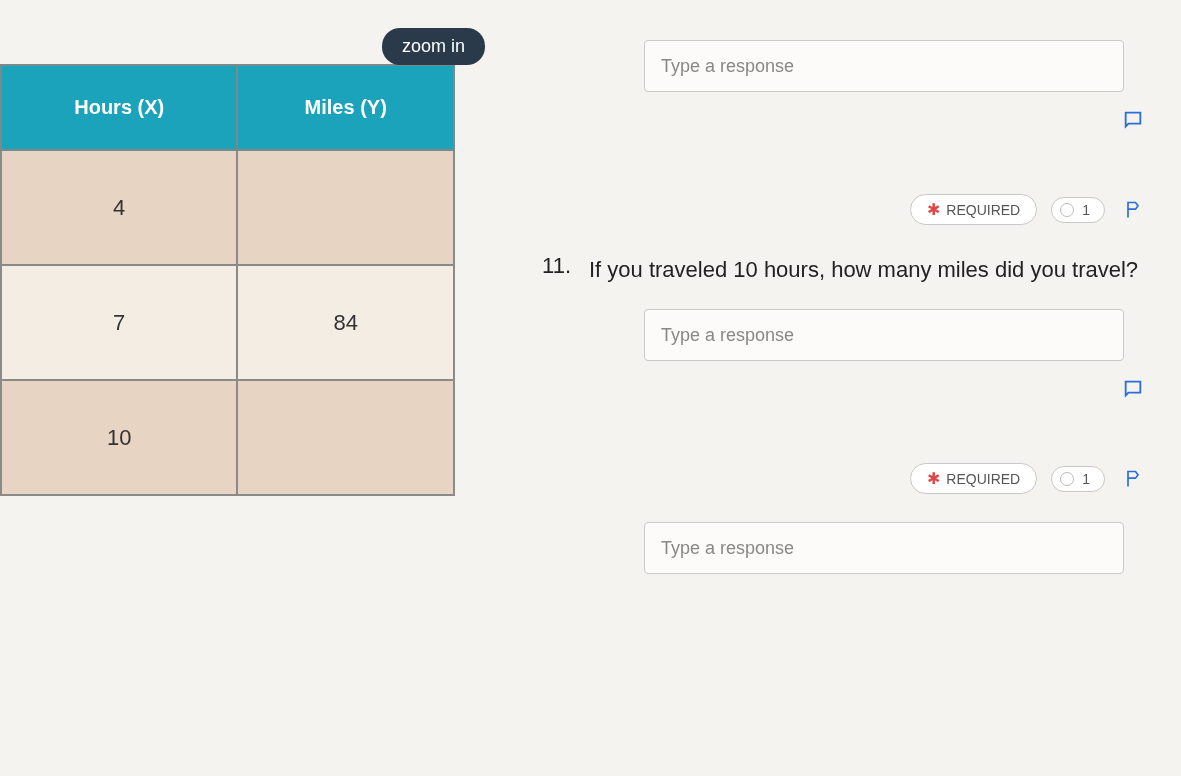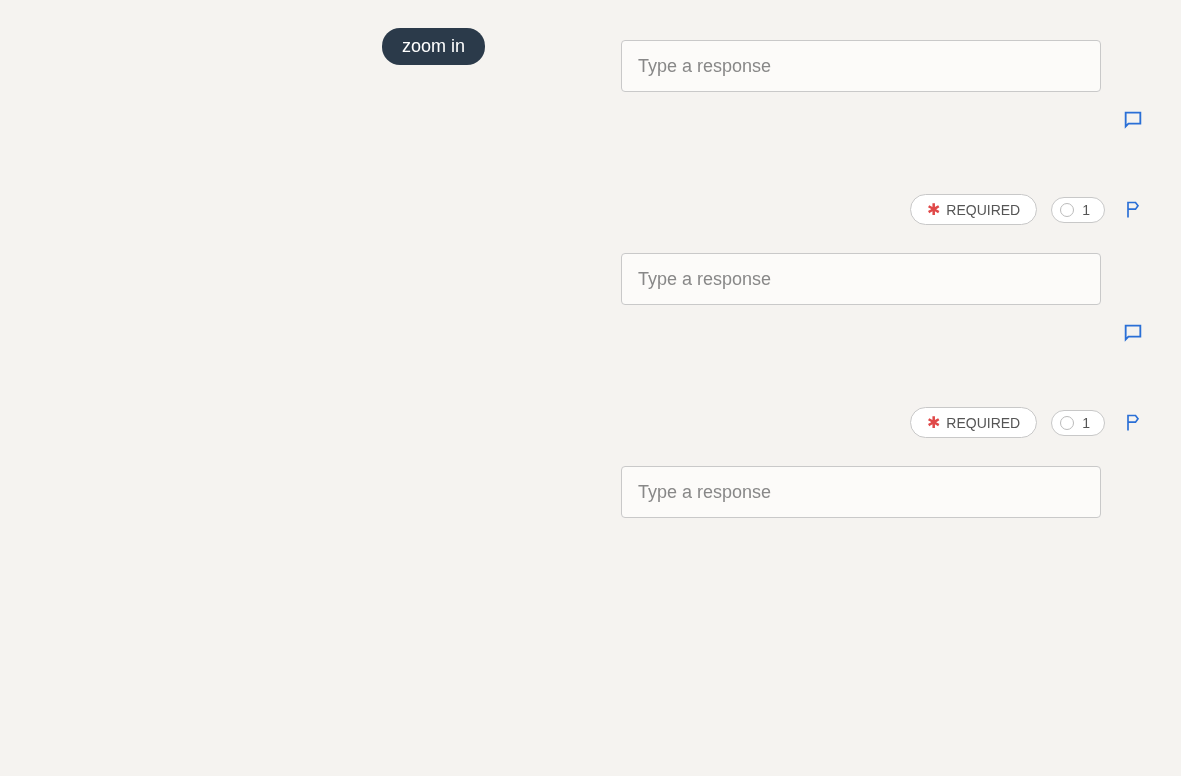--- a/index.html
+++ b/index.html
@@ -75,21 +75,21 @@
     min-width: 36px;
     text-align: right;
   }
   .q-text {
     font-size: 22px;
     line-height: 1.55;
     color: #222;
     flex: 1;
   }
   .response-wrap {
-    margin-left: 54px;
+    margin-left: 77px;
     margin-top: 22px;
     padding-left: 32px;
   }
   .response-input {
     width: 480px;
     height: 52px;
     border: 1.5px solid #c9c9c9;
     border-radius: 4px;
     background: #fcfbf9;
     font-size: 18px;
@@ -140,20 +140,42 @@
   .comment-icon svg, .flag-icon svg { stroke: #2a6fd6; fill: none; stroke-width: 2; }
   .comment-row {
     display: flex; justify-content: flex-end; padding-right: 6px; margin-top: 14px;
   }
 </style>
 </head>
 <body>
 
 <div class="left-panel">
   <button class="zoom-btn">zoom in</button>
+  <table class="data-table">
+    <thead>
+      <tr>
+        <th>Hours (X)</th>
+        <th>Miles (Y)</th>
+      </tr>
+    </thead>
+    <tbody>
+      <tr>
+        <td>4</td>
+        <td></td>
+      </tr>
+      <tr>
+        <td>7</td>
+        <td>84</td>
+      </tr>
+      <tr>
+        <td>10</td>
+        <td></td>
+      </tr>
+    </tbody>
+  </table>
 </div>
 
 <div class="right-panel">
 
   <div class="question-block">
     <div class="response-wrap">
       <input class="response-input" placeholder="Type a response" style="">
     </div>
     <div class="comment-row">
       <div class="comment-icon">
@@ -173,20 +195,24 @@
       </div>
       <div class="flag-icon">
         <svg width="20" height="20" viewBox="0 0 24 24">
             <path d="M6 3h9l3 4-3 4H6V3z M6 3v18"></path>
           </svg>
       </div>
     </div>
   </div>
 
   <div class="question-block">
+    <div class="question-row">
+      <div class="q-num">11.</div>
+      <div class="q-text">If you traveled 10 hours, how many miles did you travel?</div>
+    </div>
     <div class="response-wrap">
       <input class="response-input" placeholder="Type a response" style="">
     </div>
     <div class="comment-row">
       <div class="comment-icon">
         <svg width="22" height="22" viewBox="0 0 24 24">
             <path d="M4 4h16v12H7l-3 3V4z"></path>
           </svg>
       </div>
     </div>

